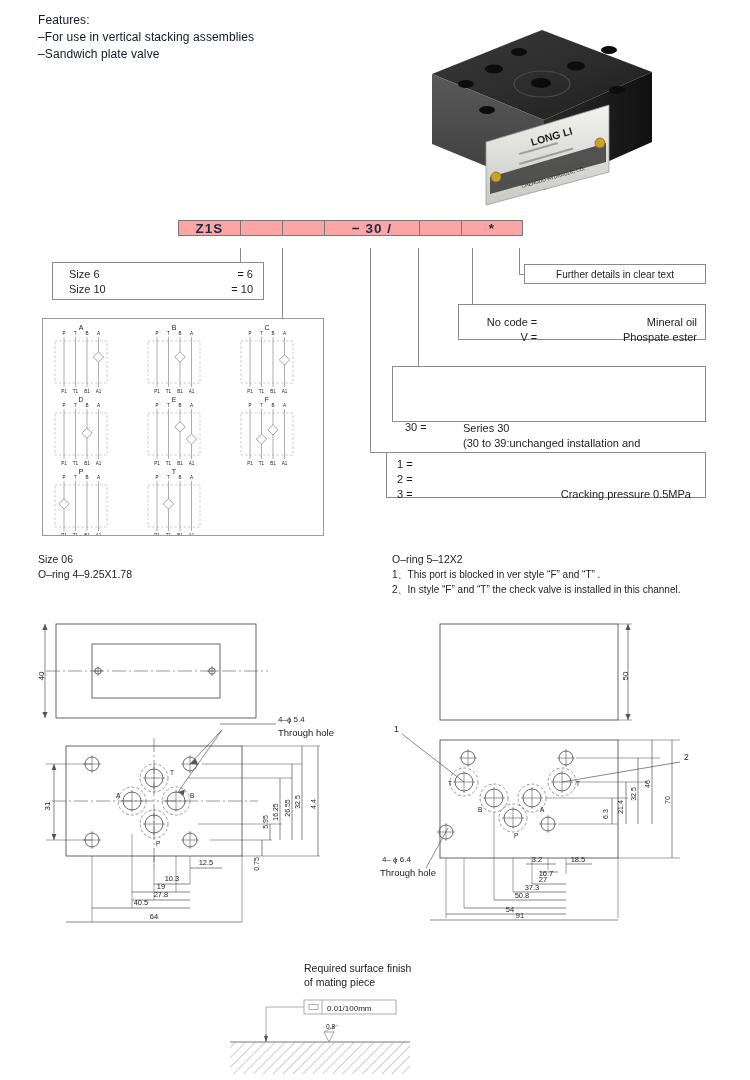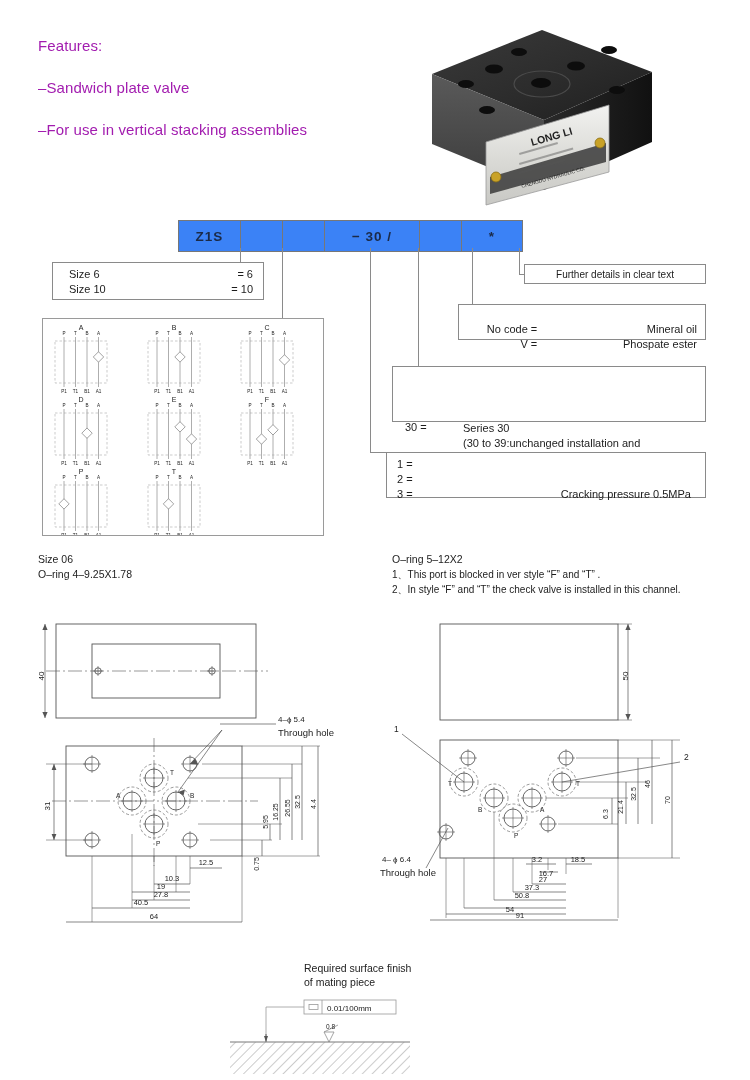--- a/index.html
+++ b/index.html
@@ -9,28 +9,28 @@
     width:750px; height:1080px; position:relative;
     background:#ffffff;
     font-family:"Liberation Sans", sans-serif;
     color:#1a1a1a;
     overflow:hidden;
   }
   .abs { position:absolute; }
 
   
   #features { left:38px; top:12px; width:360px; }
-  #features div { font-size:15px; line-height:17px; color:#a21caf; letter-spacing:.1px;margin-top:25px;}
+  #features div { font-size:12px; line-height:17px; color:#0f172a; letter-spacing:.1px;}
 
   
   #photo-wrap { left:424px; top:22px; width:236px; height:185px; }
   .photo-svg { display:block; }
 
   
-  #code-table { left:178px; top:220px; height:32px; display:flex; border:1px solid #777; background:#3b82f6;}
+  #code-table { left:178px; top:220px; height:16px; display:flex; border:1px solid #777; background:#fca5a5;}
   #code-table .cell {
     border-right:1px solid #777; height:100%;
     display:flex; align-items:center; justify-content:center;
     font-size:13.5px; font-weight:bold; color:#1b2a47;
   }
   #code-table .cell:last-child { border-right:none; }
   .c1{width:62px}.c2{width:42px}.c3{width:42px}.c4{width:95px}.c5{width:42px}.c6{width:60px}
   #code-table .cell.norm { font-weight:bold; letter-spacing:1px;}
 
   
@@ -41,21 +41,21 @@
 
   #box-size { left:52px; top:262px; width:212px; height:38px; padding:4px 10px 0 10px; }
   #box-size .lrow .lkey { width:95px; text-align:left; padding-left:6px;}
   #box-size .lrow .lval { width:95px; text-align:right; }
 
   #box-symbols { left:42px; top:318px; width:282px; height:218px; border:1px solid #9a9a9a; background:#fff;}
 
   #box-further { left:524px; top:264px; width:182px; height:20px; display:flex; align-items:center; justify-content:center;}
   #box-further span { font-size:10px; }
 
-  #box-fluid { left:458px; top:304px; width:248px; height:36px; padding:17px 8px 0 8px;}
+  #box-fluid { left:458px; top:304px; width:248px; height:36px; padding:10px 8px 0 8px;}
   #box-fluid .lrow .lkey { width:84px; text-align:right;}
   #box-fluid .lrow .lval { width:148px; text-align:right;}
 
   #box-series { left:392px; top:366px; width:314px; height:56px; padding:6px 8px 0 8px;}
   #box-series .srow { display:flex;margin-top:48px; }
   #box-series .skey { width:62px; font-size:11px; padding-left:4px;}
   #box-series .stext { font-size:11px; line-height:14.5px;}
 
   #box-crack { left:386px; top:452px; width:320px; height:46px; padding:4px 8px 0 8px;}
   #box-crack .lrow .lkey { width:38px; text-align:left; padding-left:2px;}
@@ -74,22 +74,22 @@
   #dwg-left  { left:30px;  top:612px; width:350px; height:330px;}
   #dwg-right { left:380px; top:612px; width:370px; height:330px;}
   #dwg-bottom{ left:230px; top:958px; width:300px; height:118px;}
   svg text { font-family:"Liberation Sans", sans-serif; fill:#222; }
 </style>
 </head>
 <body>
 
 <div class="abs" id="features">
   <div>Features:</div>
+  <div>–For use in vertical stacking assemblies</div>
   <div>–Sandwich plate valve</div>
-  <div>–For use in vertical stacking assemblies</div>
 </div>
 
 <div class="abs" id="photo-wrap">
   <svg class="photo-svg" width="236" height="185" viewBox="0 0 236 185">
     <defs>
       <linearGradient id="topFace" x1="0" y1="0" x2="1" y2="1">
         <stop offset="0%" stop-color="#3a3a3a"></stop>
           <stop offset="55%" stop-color="#2c2c2c"></stop>
           <stop offset="100%" stop-color="#1e1e1e"></stop>
       </linearGradient>

